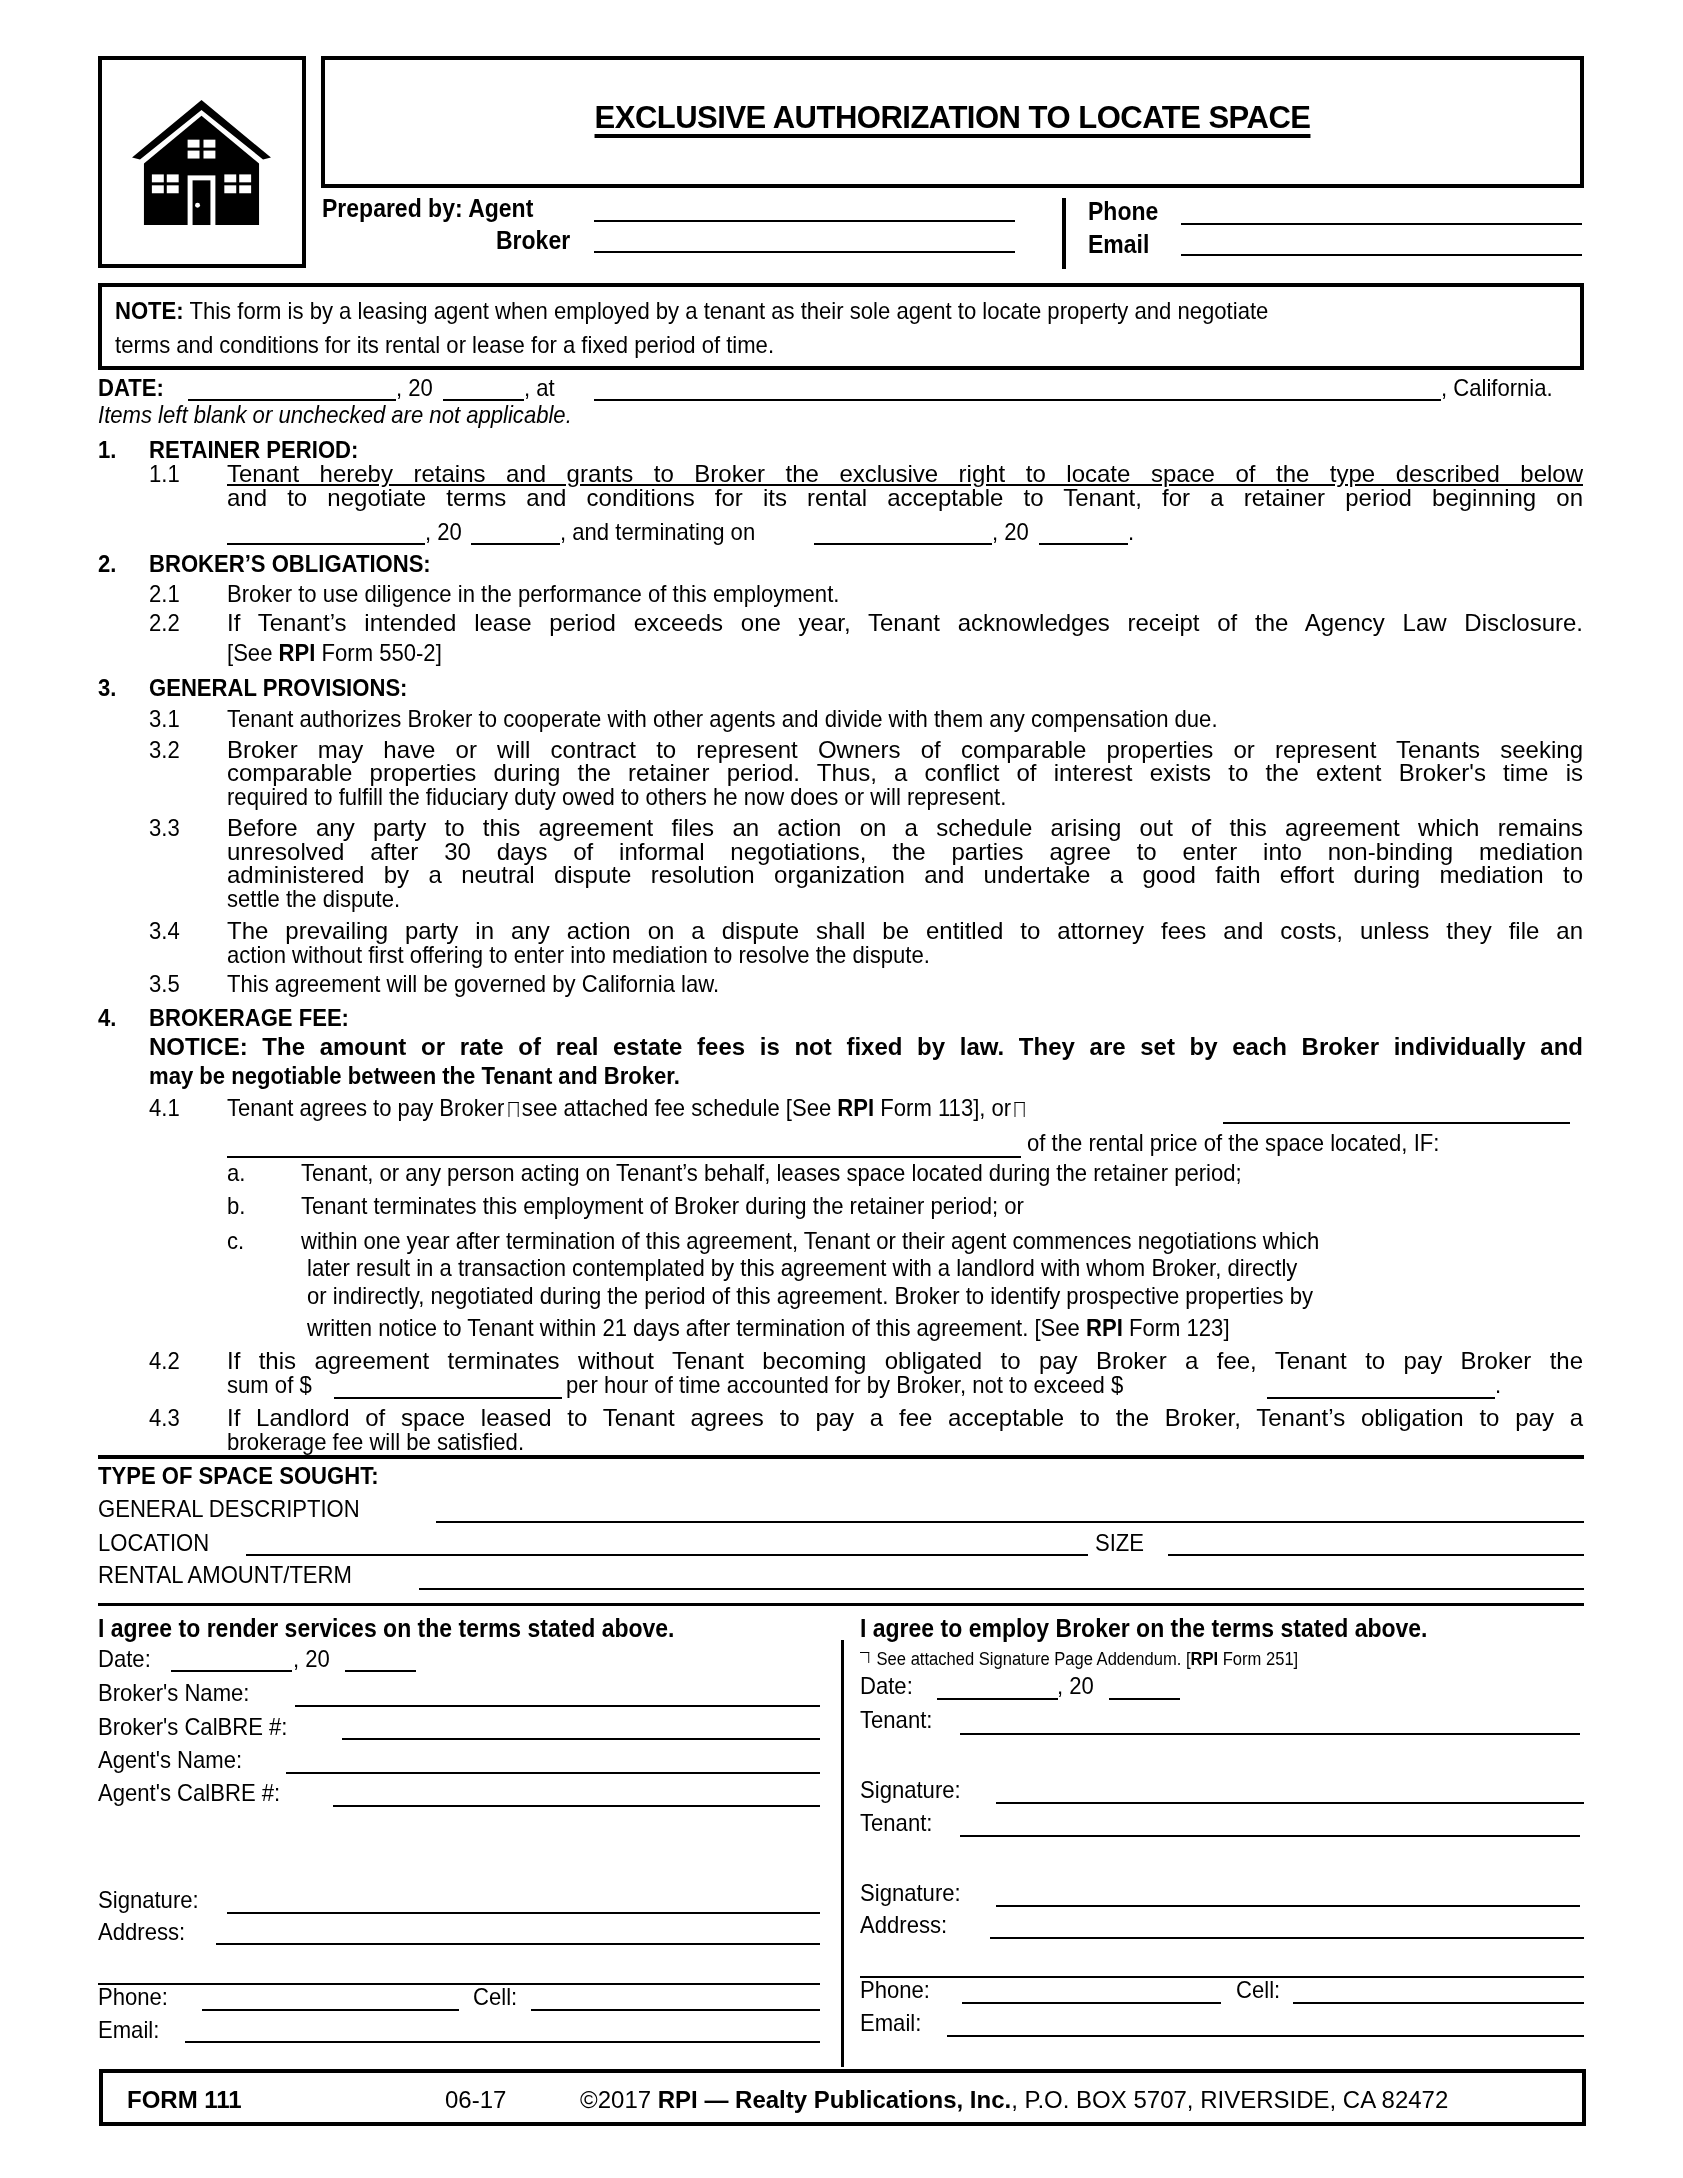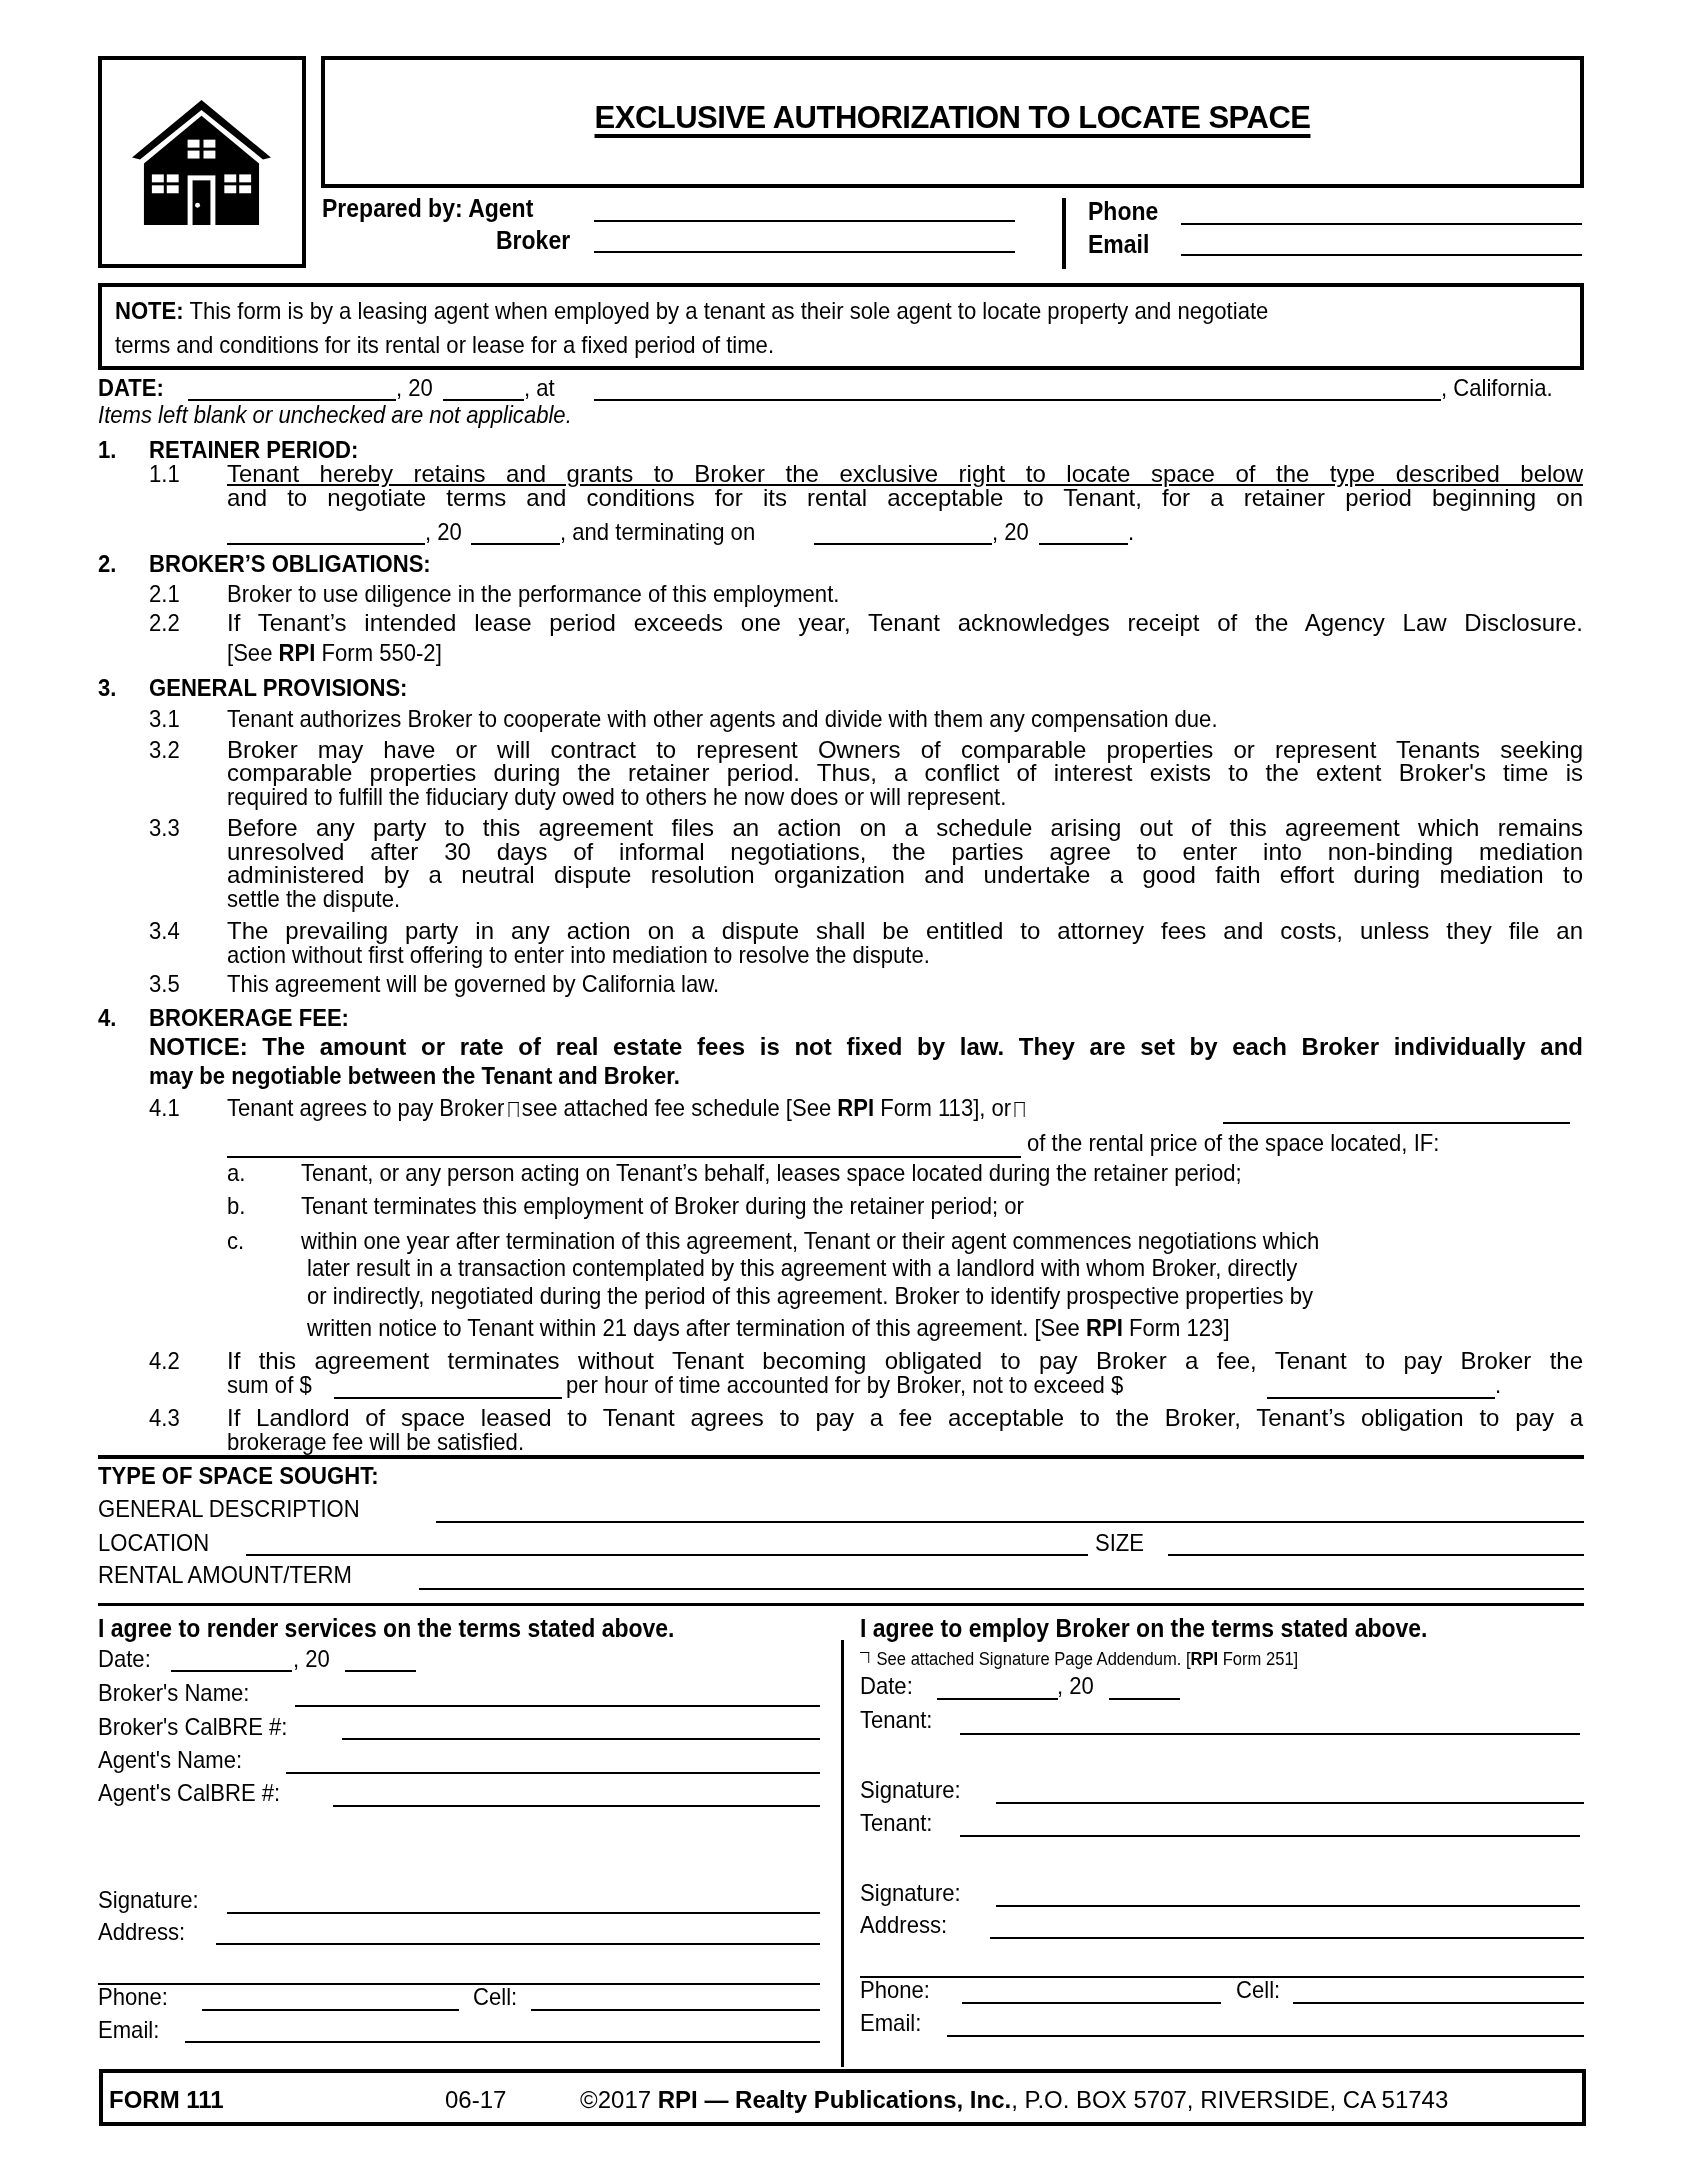--- a/index.html
+++ b/index.html
@@ -202,17 +202,17 @@
 <div class="line" style="left:990px;top:1937px;width:594px;"></div>
 <div class="line" style="left:860px;top:1976px;width:724px;"></div>
 <div class="abs nar" style="left: 860px; top: 1977px; transform: scaleX(0.92);">Phone:</div>
 <div class="line" style="left:962px;top:2002px;width:259px;"></div>
 <div class="abs nar" style="left: 1236px; top: 1977px; transform: scaleX(0.92);">Cell:</div>
 <div class="line" style="left:1293px;top:2002px;width:291px;"></div>
 <div class="abs nar" style="left: 860px; top: 2010px; transform: scaleX(0.92);">Email:</div>
 <div class="line" style="left:947px;top:2035px;width:637px;"></div>
 
 <div class="box" style="left:99px;top:2069px;width:1487px;height:57px;">
-  <div class="abs b nar" style="left:6px;top:14px;text-align:center;">FORM 111</div>
+  <div class="abs b nar" style="left:24px;top:14px;text-align:center;">FORM 111</div>
   <div class="abs nar" style="left:310px;top:14px;margin-left:32px;">06-17</div>
-  <div class="abs nar" style="left:477px;top:14px;"><span>©2017 </span><span class="b">RPI — Realty Publications, Inc.</span><span>, P.O. BOX 5707, RIVERSIDE, CA 51743</span></div>
+  <div class="abs nar" style="left:477px;top:14px;"><span>©2017 </span><span class="b">RPI — Realty Publications, Inc.</span><span>, P.O. BOX 5707, RIVERSIDE, CA 82472</span></div>
 </div>
 
 
 </body></html>

